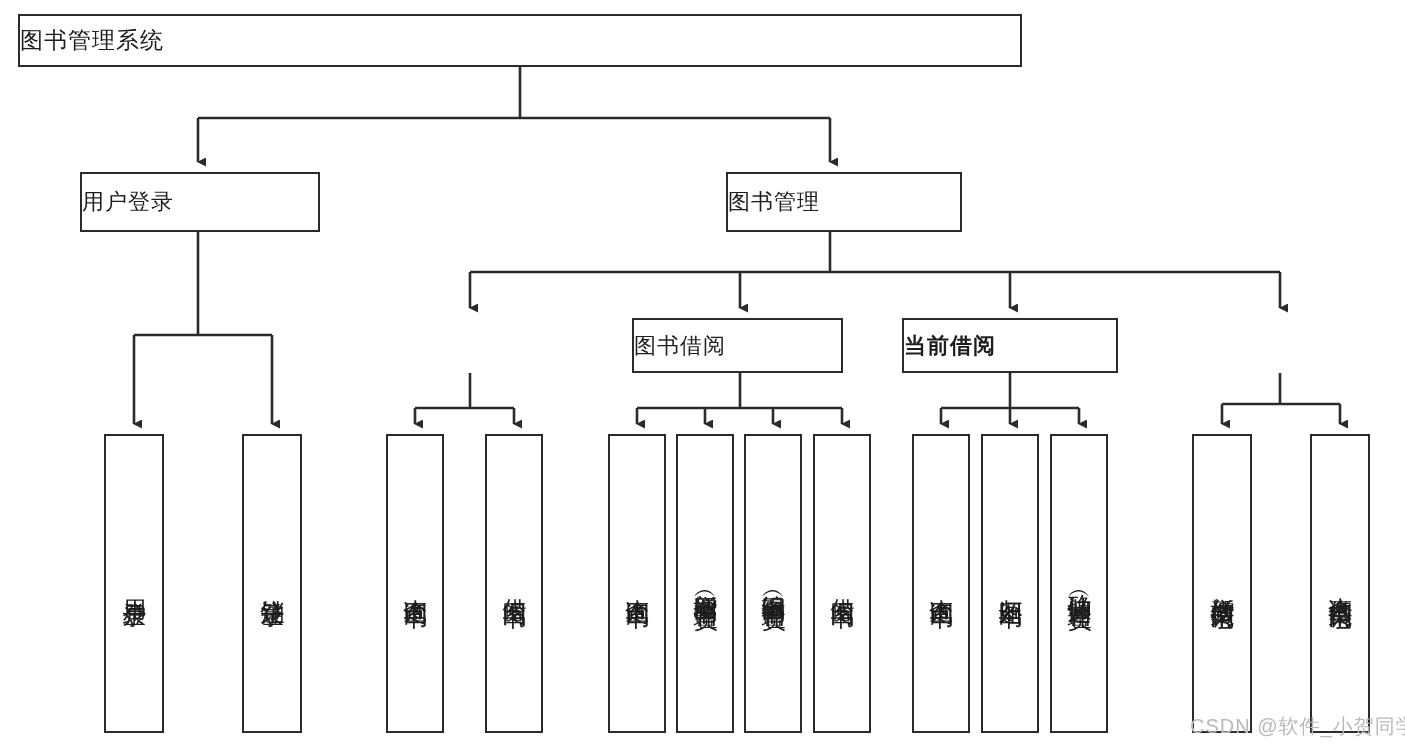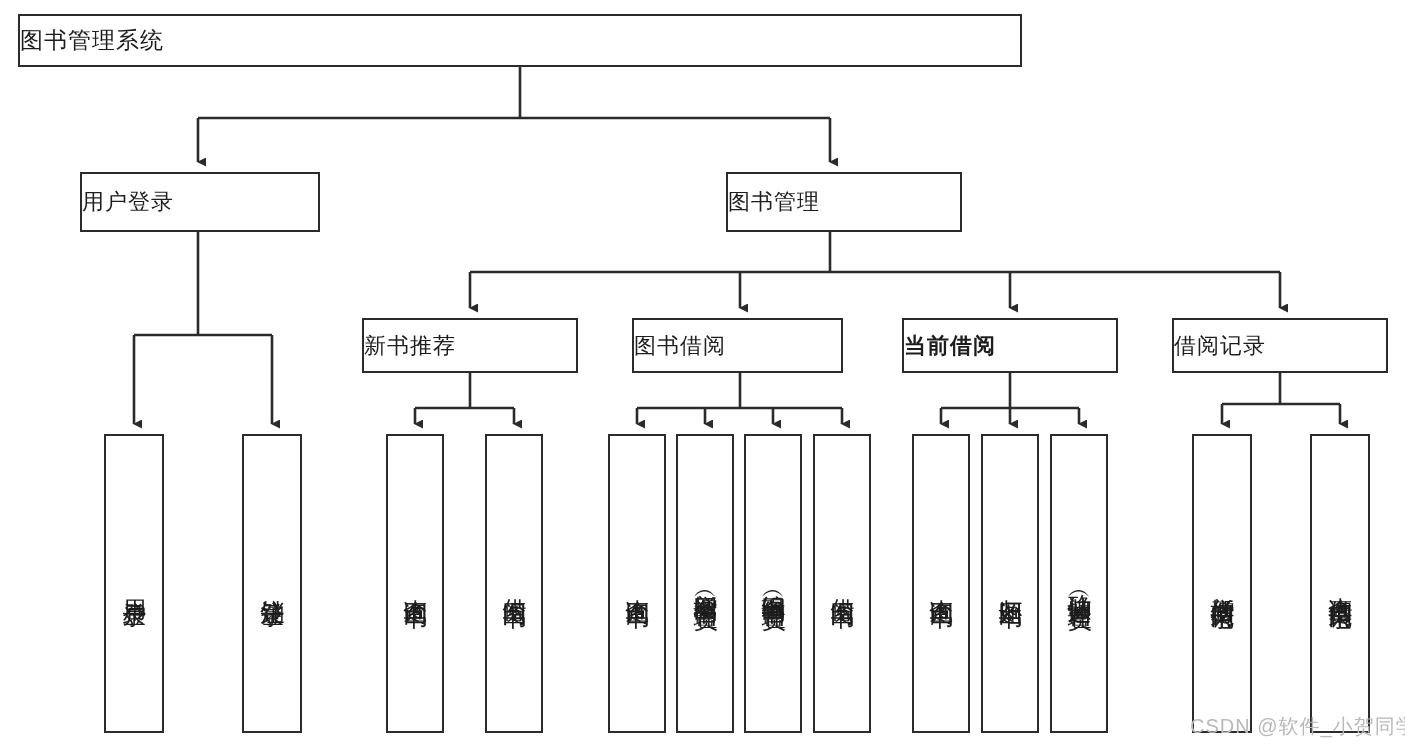--- a/index.html
+++ b/index.html
@@ -117,35 +117,29 @@
   </div>
 
   <div class="node" style="left:80px;top:172px;width:240px;height:60px;">
     <span class="lbl">用户登录</span>
   </div>
 
   <div class="node" style="left:712px;top:172px;width:236px;height:60px;margin-left:14px;">
     <span class="lbl">图书管理</span>
   </div>
 
-  <div class="node" style="left:362px;top:318px;width:216px;height:55px;">
-    <span class="lbl">新书推荐</span>
-  </div>
 
   <div class="node" style="left:632px;top:318px;width:211px;height:55px;">
     <span class="lbl">图书借阅</span>
   </div>
 
   <div class="node" style="left:902px;top:318px;width:216px;height:55px;font-weight:bold;">
     <span class="lbl">当前借阅</span>
   </div>
 
-  <div class="node" style="left:1172px;top:318px;width:216px;height:55px;">
-    <span class="lbl">借阅记录</span>
-  </div>
 
   <div class="node leaf" style="left:104px;top:434px;width:60px;height:299px;">
     <span class="lbl">用户登录</span>
   </div>
 
   <div class="node leaf" style="left:242px;top:434px;width:60px;height:299px;">
     <span class="lbl">注销登录</span>
   </div>
 
   <div class="node leaf" style="left:386px;top:434px;width:58px;height:299px;">

